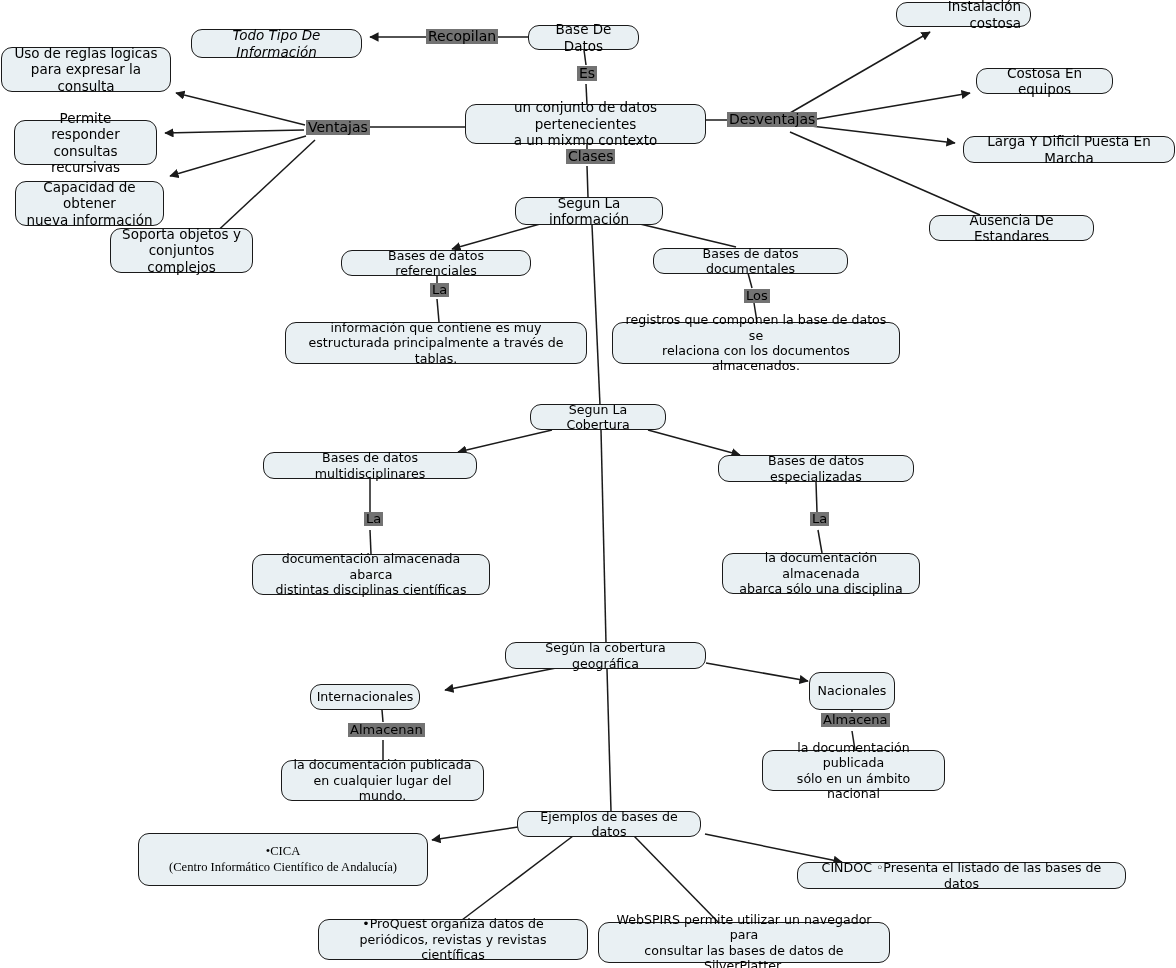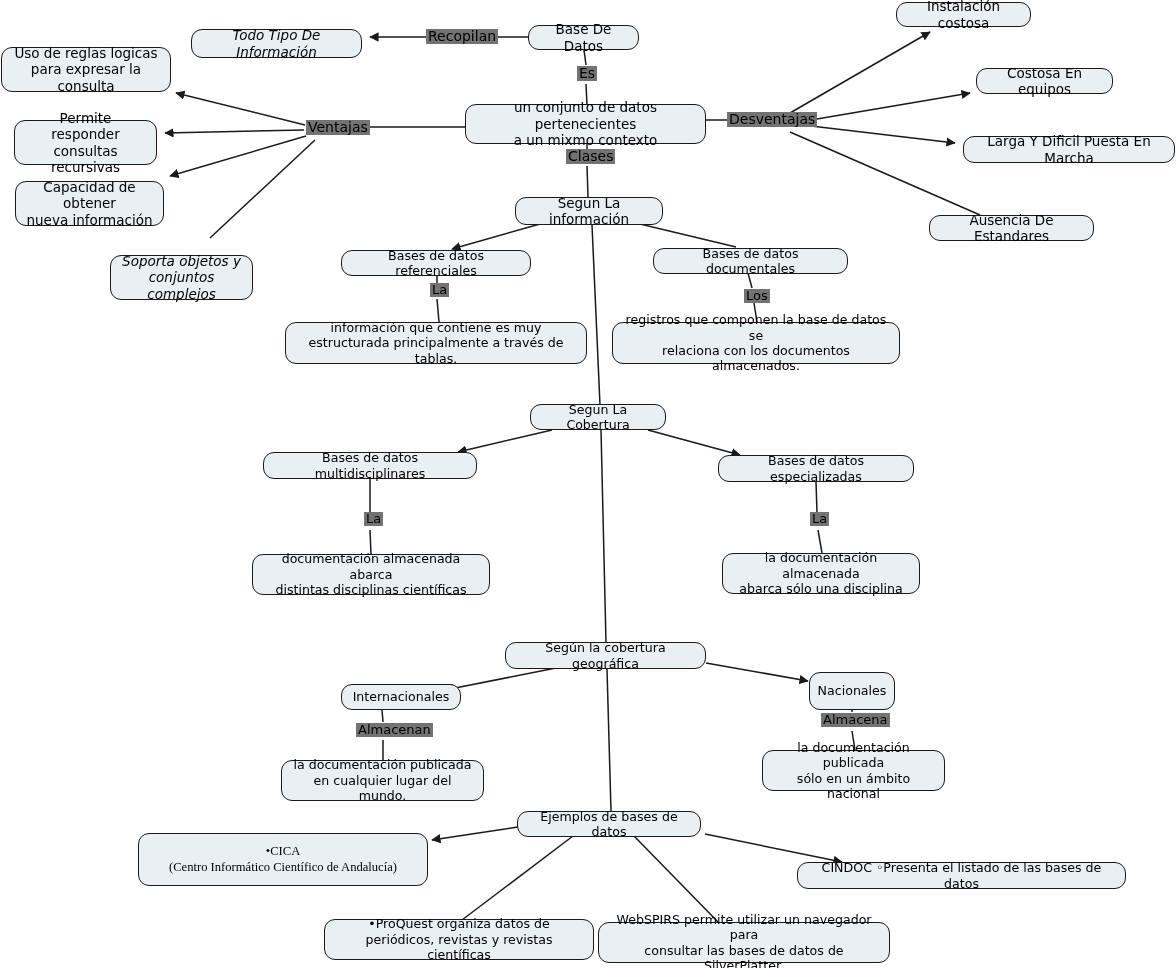--- a/index.html
+++ b/index.html
@@ -141,24 +141,24 @@
 
   <div class="node" style="left:1px; top:47px; width:170px; height:45px;">Uso de reglas logicas
 para expresar la consulta</div>
 
   <div class="node" style="left:14px; top:120px; width:143px; height:45px;">Permite responder
 consultas recursivas</div>
 
   <div class="node" style="left:15px; top:181px; width:149px; height:45px;">Capacidad de obtener
 nueva información</div>
 
-  <div class="node" style="left:110px; top:255px; width:143px; height:45px;font-style:italic;">Soporta objetos y
+  <div class="node" style="left:110px; top:228px; width:143px; height:45px;">Soporta objetos y
 conjuntos complejos</div>
 
-  <div class="node" style="left:896px; top:2px; width:135px; height:25px;">Instalación costosa</div>
+  <div class="node" style="left:896px; top:2px; width:135px; height:25px;text-align:right;">Instalación costosa</div>
 
   <div class="node" style="left:976px; top:68px; width:137px; height:26px;">Costosa En equipos</div>
 
   <div class="node" style="left:963px; top:136px; width:212px; height:27px;">Larga Y Dificil Puesta En Marcha</div>
 
   <div class="node" style="left:929px; top:215px; width:165px; height:26px;">Ausencia De Estandares</div>
 
   <div class="node" style="left:515px; top:197px; width:148px; height:28px;">Segun La información</div>
 
   <div class="node small" style="left:341px; top:250px; width:190px; height:26px;">Bases de datos referenciales</div>
@@ -178,36 +178,36 @@
   <div class="node small" style="left:718px; top:455px; width:196px; height:27px;">Bases de datos especializadas</div>
 
   <div class="node small" style="left:252px; top:554px; width:238px; height:41px;">documentación almacenada abarca
 distintas disciplinas científicas</div>
 
   <div class="node small" style="left:722px; top:553px; width:198px; height:41px;">la documentación almacenada
 abarca sólo una disciplina</div>
 
   <div class="node small" style="left:505px; top:642px; width:201px; height:27px;">Según la cobertura geográfica</div>
 
-  <div class="node small" style="left:341px; top:684px; width:120px; height:26px;">Internacionales</div>
+  <div class="node small" style="left:310px; top:684px; width:110px; height:26px;">Internacionales</div>
 
   <div class="node small" style="left:809px; top:672px; width:86px; height:38px;">Nacionales</div>
 
   <div class="node small" style="left:281px; top:760px; width:203px; height:41px;">la documentación publicada
 en cualquier lugar del mundo.</div>
 
   <div class="node small" style="left:762px; top:750px; width:183px; height:41px;">la documentación publicada
 sólo en un ámbito nacional</div>
 
   <div class="node small" style="left:517px; top:811px; width:184px; height:26px;">Ejemplos de bases de datos</div>
 
   <div class="node small" style="left:138px; top:833px; width:290px; height:53px;font-family:Liberation Serif, serif;">•CICA
 (Centro Informático Científico de Andalucía)</div>
 
-  <div class="node small" style="left:318px; top:919px; width:270px; height:41px;margin-left:6px;">•ProQuest organiza datos de
+  <div class="node small" style="left:318px; top:919px; width:270px; height:41px;">•ProQuest organiza datos de
 periódicos, revistas y revistas científicas</div>
 
   <div class="node small" style="left:598px; top:922px; width:292px; height:41px;">WebSPIRS permite utilizar un navegador para
 consultar las bases de datos de SilverPlatter.</div>
 
   <div class="node small" style="left:797px; top:862px; width:329px; height:27px;">CINDOC ◦Presenta el listado de las bases de datos</div>
 
   <div class="linklabel lg" style="left:426px; top:29px;">Recopilan</div>
 
   <div class="linklabel lg" style="left:577px; top:66px;">Es</div>
@@ -219,17 +219,17 @@
   <div class="linklabel lg" style="left:566px; top:149px;">Clases</div>
 
   <div class="linklabel" style="left:430px; top:283px;">La</div>
 
   <div class="linklabel" style="left:744px; top:289px;">Los</div>
 
   <div class="linklabel" style="left:364px; top:512px;">La</div>
 
   <div class="linklabel" style="left:810px; top:512px;">La</div>
 
-  <div class="linklabel" style="left:356px; top:723px;">Almacenan</div>
+  <div class="linklabel" style="left:348px; top:723px;">Almacenan</div>
 
   <div class="linklabel" style="left:821px; top:713px;">Almacena</div>
 
 </div>
 
 </body></html>

